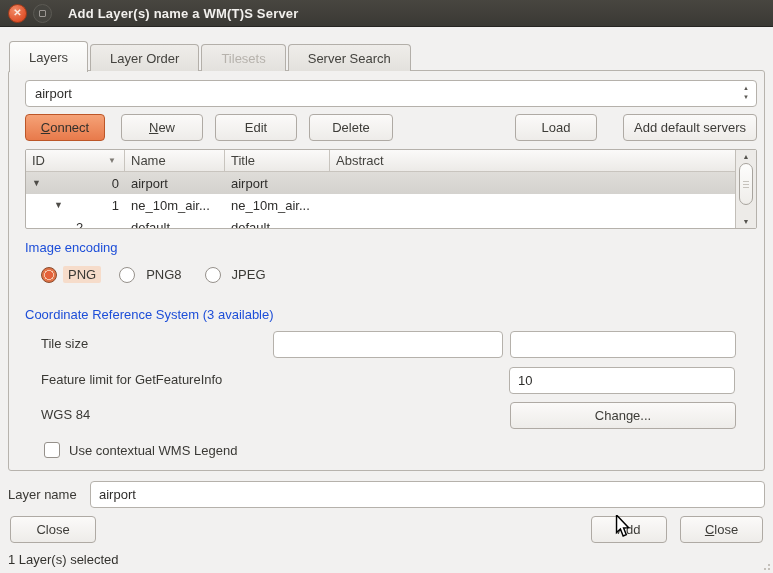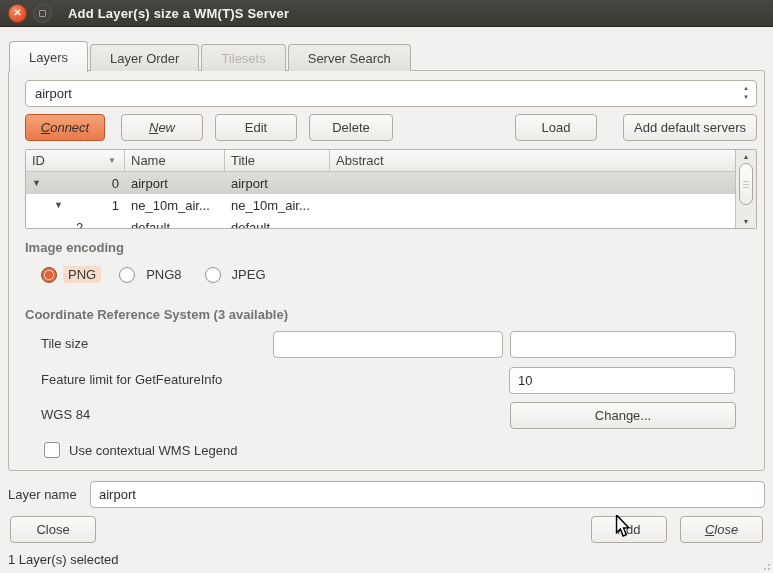--- a/index.html
+++ b/index.html
@@ -62,21 +62,21 @@
   }
 
   .btnrow { display:flex; margin-top:7px; align-items:center; }
   .btn {
     height:27px; border:1px solid #AFAAA4; border-radius:4px;
     background:linear-gradient(#FBFAF9,#EEECE9);
     display:flex; align-items:center; justify-content:center; color:#3D3C38;
     padding:0 10px;
   }
   .btn-connect { background:linear-gradient(#F5A277,#E87A4B); border-color:#BC5628; color:#33302C; }
-  .mnemonic { display:block;font-style:italic; }
+  .mnemonic { display:block; }
   .mnemonic::first-letter { text-decoration:underline; }
   .sp { flex:1; }
 
   
   .table { margin-top:8px; height:80px; border:1px solid #B5B1AB; border-radius:2px; background:#fff; position:relative; overflow:hidden; }
   .thead { display:flex; height:22px; background:linear-gradient(#FBFAF9,#ECEAE7); border-bottom:1px solid #C8C4BE; color:#44433F; }
   .th { border-right:1px solid #C8C4BE; padding:0 6px; display:flex; align-items:center; }
   .th:last-child { border-right:none; }
   .c-id{width:99px;justify-content:space-between;} .c-name{width:100px;} .c-title{width:105px;} .c-abs{flex:1;}
   .sort-ind { margin-left:auto; font-size:8px; color:#7E7A74; padding-right:2px; }
@@ -90,21 +90,21 @@
   .scr-btn { position:absolute; left:0; width:20px; text-align:center; font-size:7px; color:#55534E; }
   .scr-up { top:3px; } .scr-dn { bottom:3px; }
   .scr-thumb {
     position:absolute; top:13px; left:3px; width:14px; height:42px;
     background:linear-gradient(#FDFDFC,#EFEDEA); border:1px solid #A8A49E; border-radius:7px;
   }
   .grip { position:absolute; left:3px; right:3px; top:17px; height:7px;
     background:repeating-linear-gradient(#C6C2BC 0 1px, transparent 1px 3px); }
 
   
-  .sec-title { font-weight:bold; margin-top:11px; color:#737373; }
+  .sec-title { font-weight:normal; margin-top:11px; color:#1d4ed8; }
   .radios { display:flex; align-items:center; margin:11px 0 0 16px; }
   .radio-item { display:flex; align-items:center; margin-right:18px; }
   .radio {
     width:16px; height:16px; border-radius:50%list; border-radius:50%;
     background:#fff; border:1px solid #96918B; flex:none;
   }
   .radio[data-checked="true"] {
     border-color:#8A4A2B;
     background:radial-gradient(circle, #E4623A 0 4px, #F5C3A8 4px 5px, #E07347 5px);
   }
@@ -151,21 +151,21 @@
 </head>
 <body>
 
 <div class="titlebar">
   <div class="tb-close">
     <span>✕</span>
   </div>
   <div class="tb-max">
     <span class="sq"></span>
   </div>
-  <span class="tb-title">Add Layer(s) size a WM(T)S Server</span>
+  <span class="tb-title">Add Layer(s) name a WM(T)S Server</span>
 </div>
 
 <div class="tabbar">
   <div class="tab active">
       <span>Layers</span>
     </div>
   <div class="tab">
       <span>Layer Order</span>
     </div>
   <div class="tab disabled">

